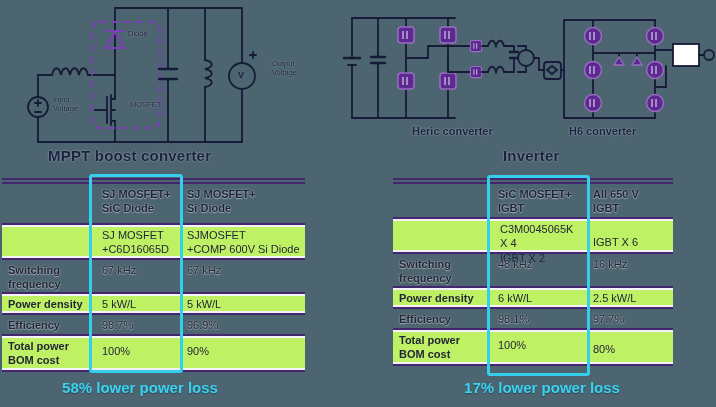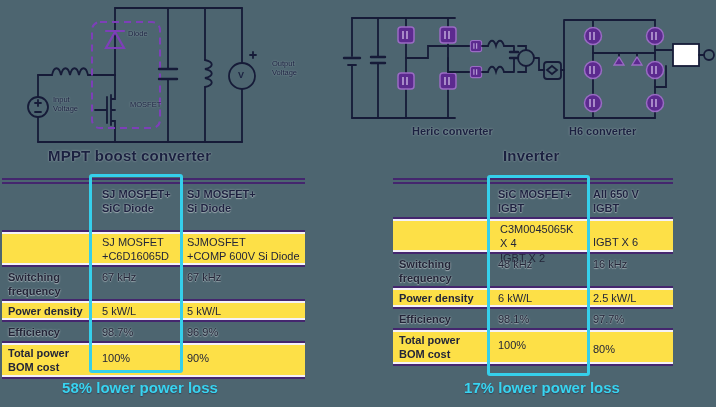--- a/index.html
+++ b/index.html
@@ -22,21 +22,21 @@
   .bigtitle{
     position:absolute;color:#1b2140;font-weight:800;font-size:15px;
     letter-spacing:.2px;text-shadow:0 0 2px rgba(255,255,255,.5);
   }
   .tbl{position:absolute;top:178px}
   .dline{height:2px;background:#44266e;margin-bottom:2px}
   .dline2{height:2px;background:#44266e}
   .trow{display:grid;box-sizing:border-box;border-top:2px solid #44266e}
   .trow.first{border-top:none}
   .trow.shade{
-    background:#fde047;
+    background:#bef264;
     box-shadow:inset 0 2px 0 #f4f1f9, inset 0 -2px 0 #f4f1f9;
   }
   .tbl-l .trow{grid-template-columns:90px 85px 128px}
   .tbl-r .trow{grid-template-columns:95px 95px 90px}
   .cell{
     white-space:pre-line;font-size:11px;line-height:1.3;color:#232538;
     padding:3px 4px 0 10px;box-sizing:border-box;
   }
   .cell.lab{font-weight:bold;padding-left:6px}
   .cell.hd{font-weight:bold;color:#1e2240}
@@ -172,21 +172,21 @@
     </g>
   </svg>
 </div>
 <span class="subtitle" style="left:412px;top:125px">Heric converter</span>
 <span class="subtitle" style="left:569px;top:125px">H6 converter</span>
 <span class="bigtitle" style="left:503px;top:147px">Inverter</span>
 
 <div class="tbl tbl-l" style="left:2px;width:303px">
   <div class="dline"></div>
   <div class="dline2"></div>
-  <div class="trow first onbg" style="height:46px">
+  <div class="trow first onbg" style="height:39px">
     <div class="cell hd lab"></div>
     <div class="cell hd">SJ MOSFET+
 SiC Diode</div>
     <div class="cell hd">SJ MOSFET+
 Si Diode</div>
   </div>
   <div class="trow shade" style="height:35px">
     <div class="cell lab"></div>
     <div class="cell">SJ MOSFET
 +C6D16065D</div>

